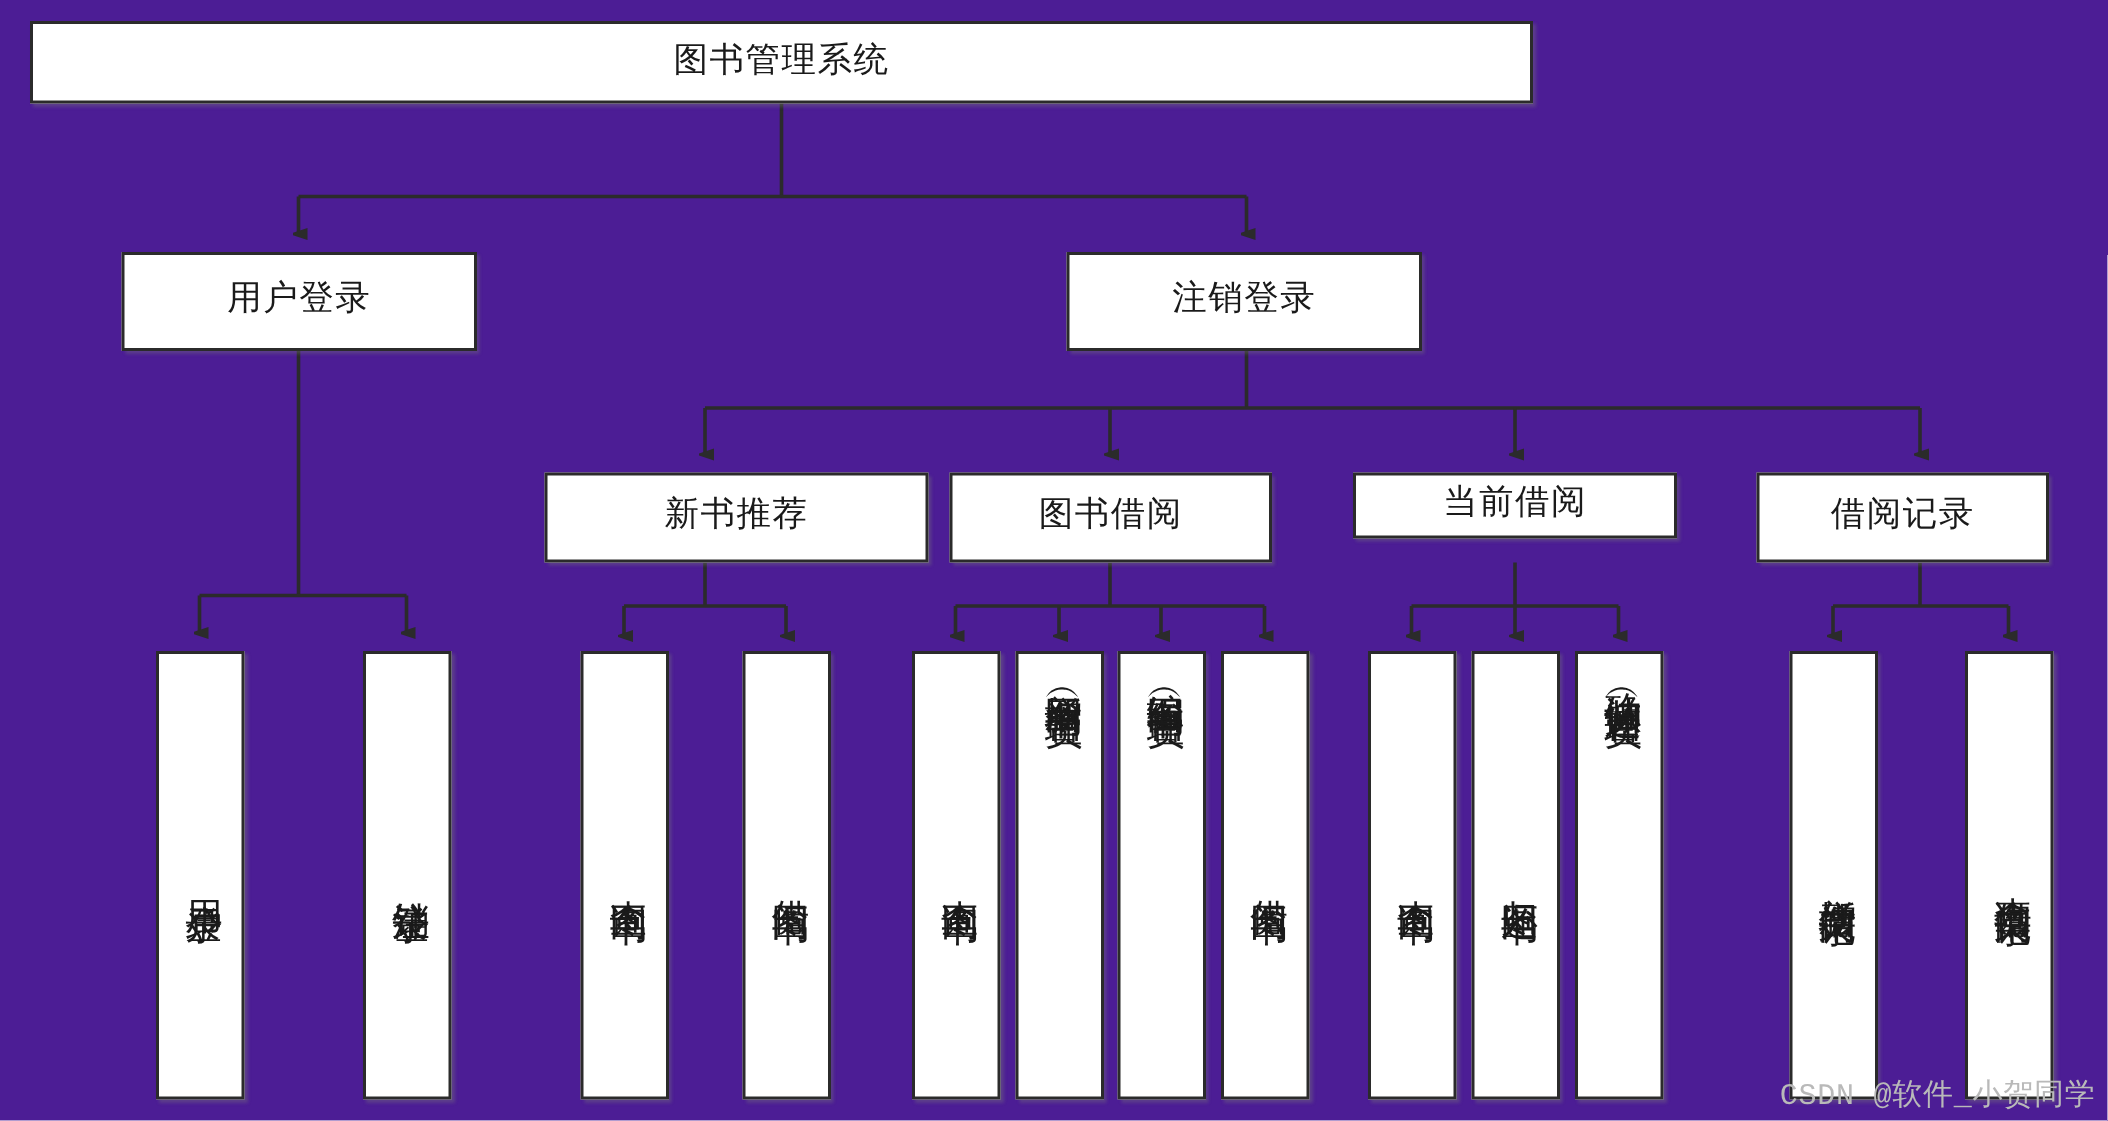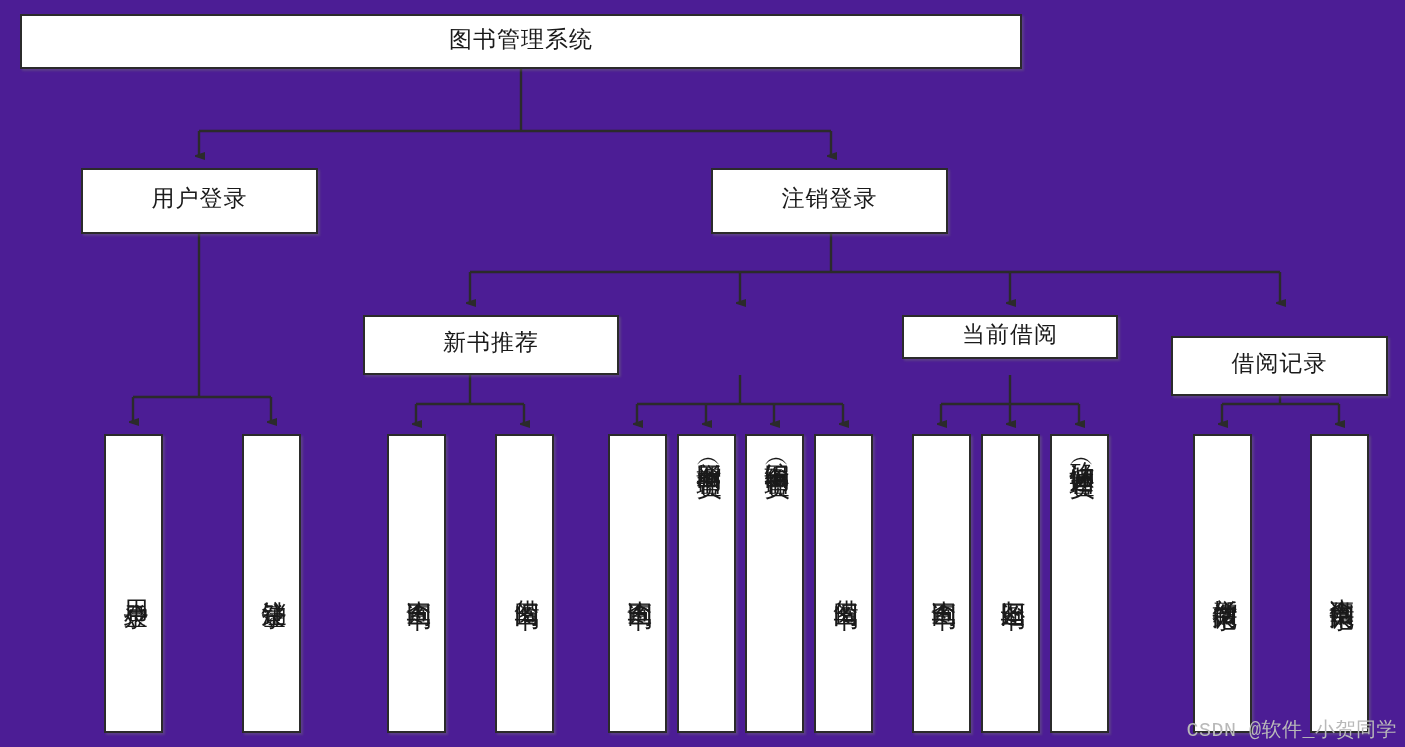--- a/index.html
+++ b/index.html
@@ -131,24 +131,27 @@
   <div class="node" style="left:81px; top:168px; width:237px; height:66px;">
     <span class="label-h">用户登录</span>
   </div>
   <div class="node" style="left:711px; top:168px; width:237px; height:66px;">
     <span class="label-h">注销登录</span>
   </div>
 
   <div class="node" style="left:363px; top:315px; width:256px; height:60px;">
     <span class="label-h">新书推荐</span>
   </div>
+  <div class="node" style="left:633px; top:315px; width:215px; height:60px;">
+    <span class="label-h">图书借阅</span>
+  </div>
   <div class="node" style="left:902px; top:315px; width:216px; height:44px;">
     <span class="label-h">当前借阅</span>
   </div>
-  <div class="node" style="left:1171px; top:315px; width:217px; height:60px;margin-top:21px;">
+  <div class="node" style="left:1171px; top:315px; width:195px; height:60px;">
     <span class="label-h">借阅记录</span>
   </div>
 
   <div class="node leaf center-v" style="left:104px; top:434px; width:59px; height:299px;">
     <span class="label-v">用户登录</span>
   </div>
   <div class="node leaf center-v" style="left:242px; top:434px; width:59px; height:299px;">
     <span class="label-v">注销登录</span>
   </div>
 

